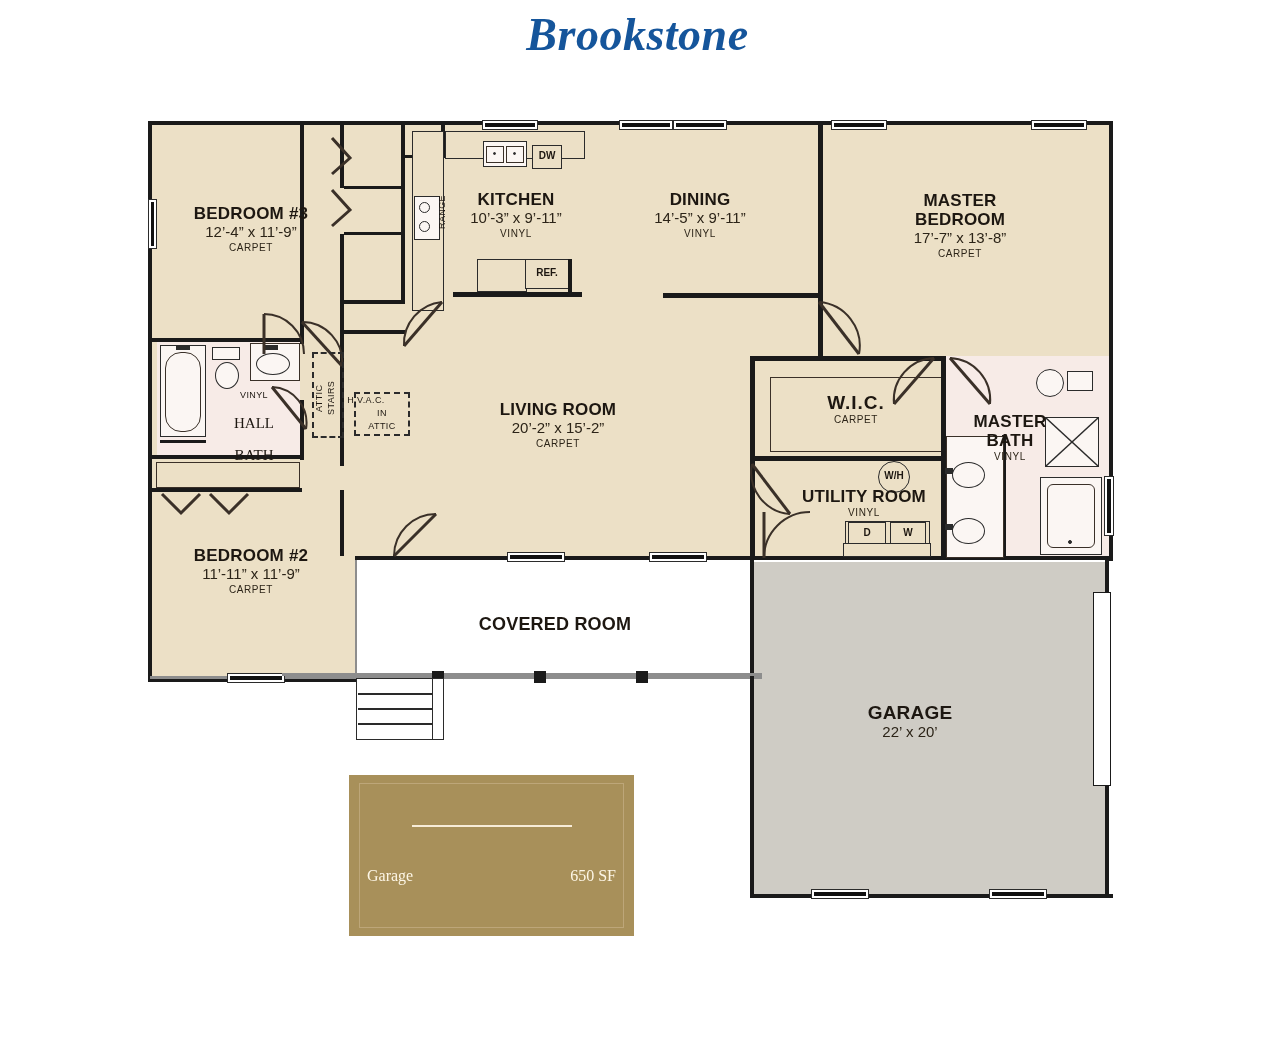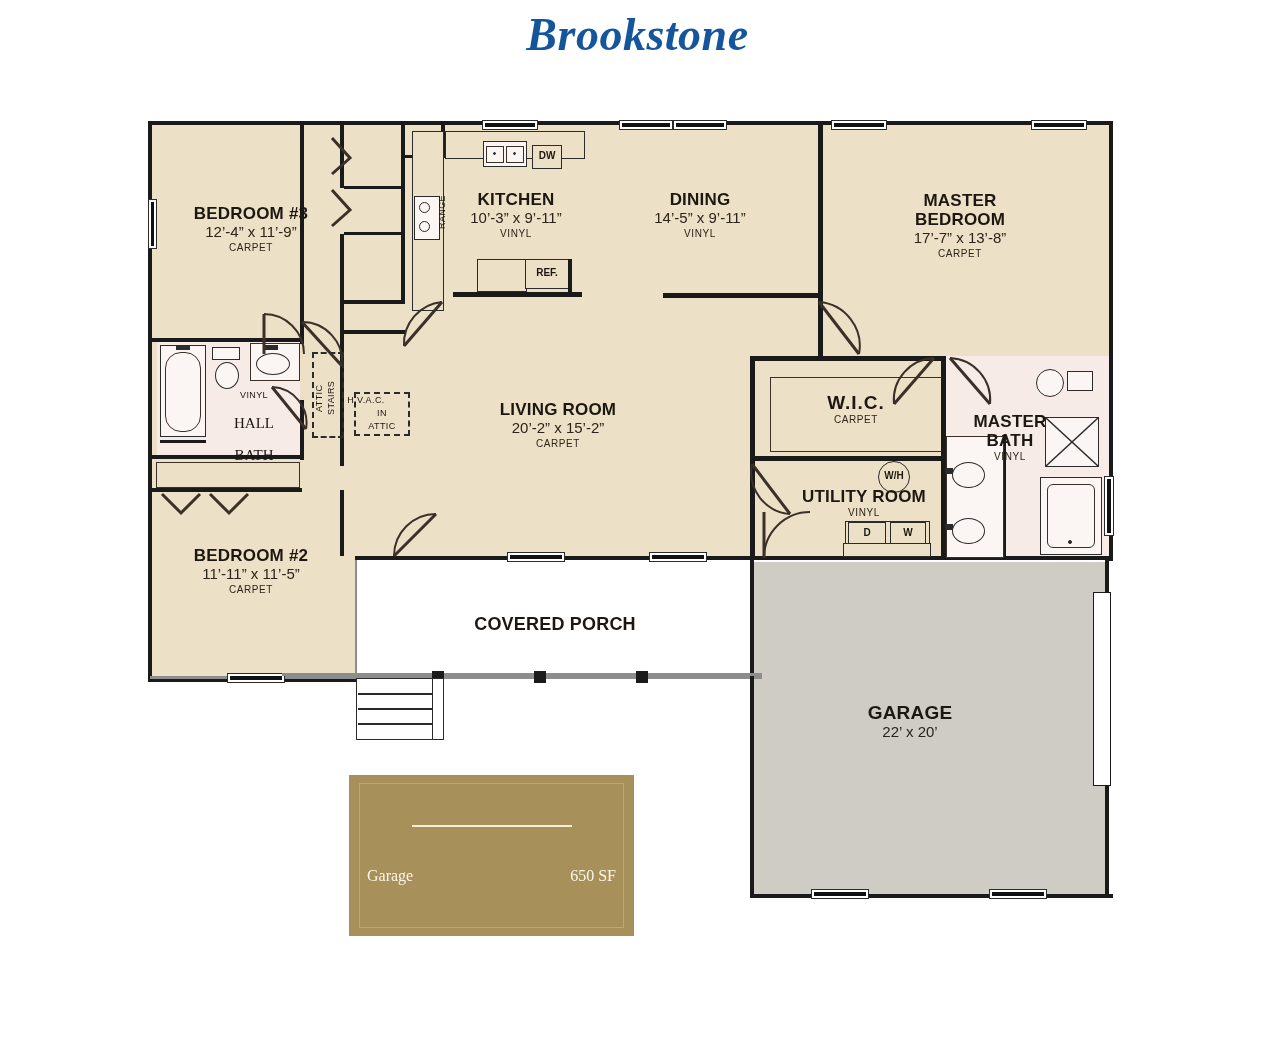--- a/index.html
+++ b/index.html
@@ -364,26 +364,26 @@
       <div class="rfloor">VINYL</div>
     </div>
 
     <div class="lbl" style="left:780px;top:487px;width:168px;">
       <div class="rname">UTILITY ROOM</div>
       <div class="rfloor">VINYL</div>
     </div>
 
     <div class="lbl" style="left:145px;top:546px;width:212px;">
       <div class="rname">BEDROOM #2</div>
-      <div class="rdim">11’-11” x 11’-5”</div>
+      <div class="rdim">11’-11” x 11’-9”</div>
       <div class="rfloor">CARPET</div>
     </div>
 
     <div class="lbl" style="left:400px;top:614px;width:310px;">
-      <div class="rname" style="font-size:18px;">COVERED PORCH</div>
+      <div class="rname" style="font-size:18px;">COVERED ROOM</div>
     </div>
 
     <div class="lbl" style="left:820px;top:702px;width:180px;">
       <div class="rname" style="font-size:19px;">GARAGE</div>
       <div class="rdim">22’ x 20’</div>
     </div>
 
   </div>
 
   <div class="sfpanel">

